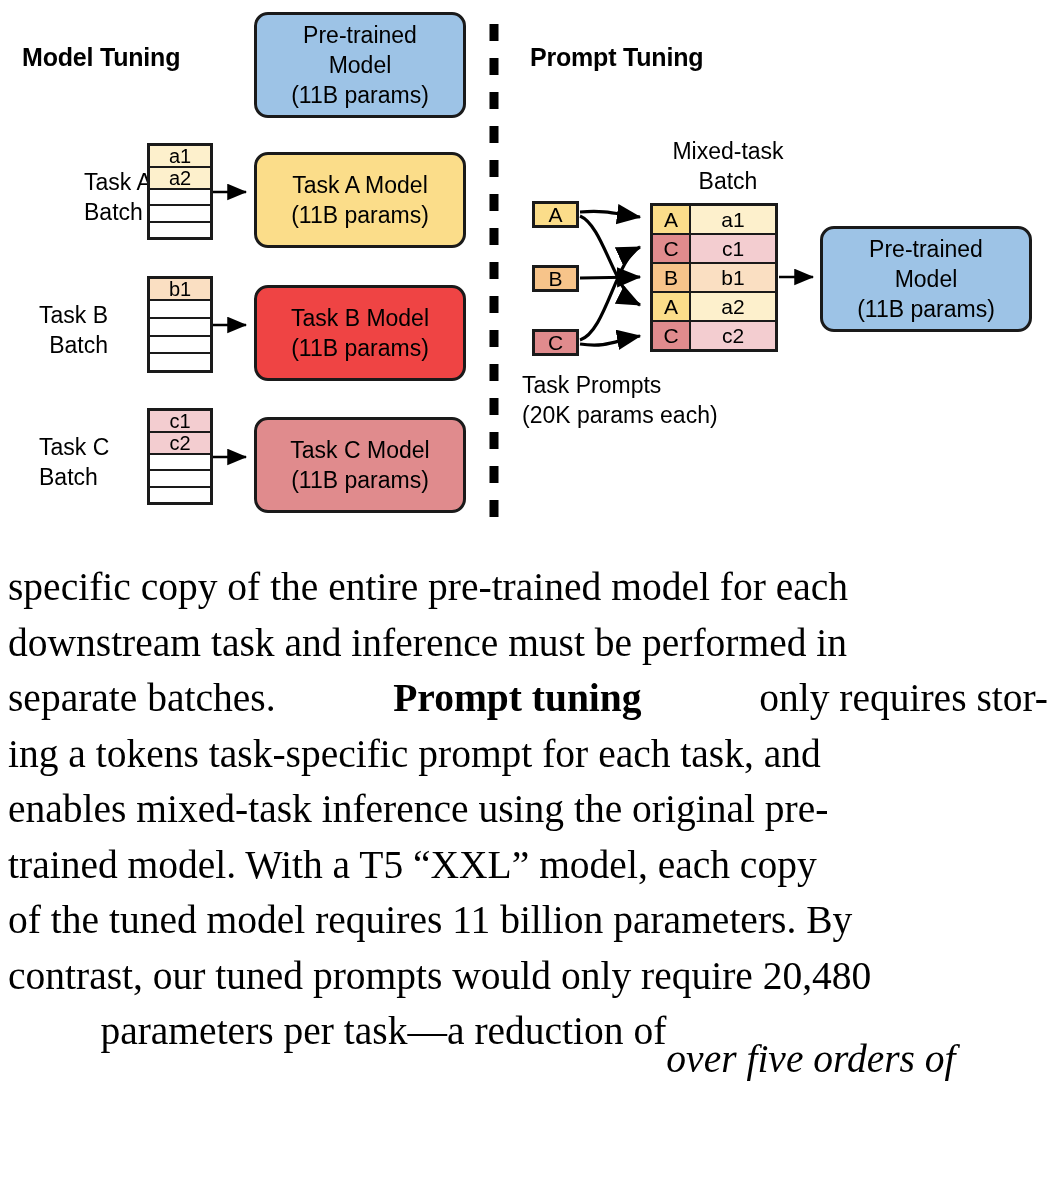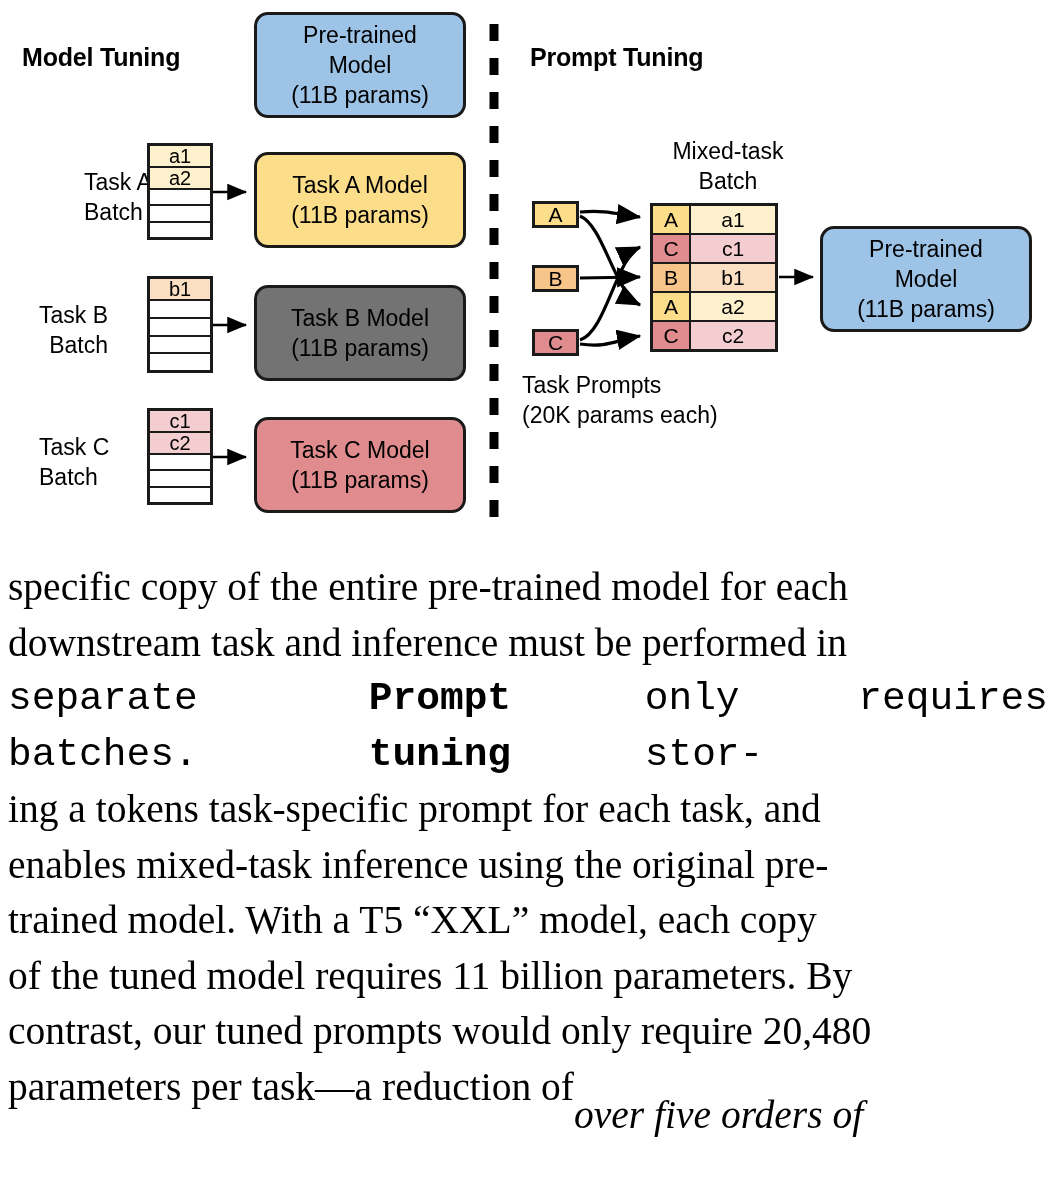--- a/index.html
+++ b/index.html
@@ -188,21 +188,21 @@
   </div>
 
   <div class="abs batch-table" id="batch-b" style="left:147px; top:276px; width:66px; height:97px;">
       <div class="batch-row" style="background: rgb(250, 223, 194);">b1</div>
       <div class="batch-row" style="background: rgb(255, 255, 255);"></div>
       <div class="batch-row" style="background: rgb(255, 255, 255);"></div>
       <div class="batch-row" style="background: rgb(255, 255, 255);"></div>
       <div class="batch-row" style="background: rgb(255, 255, 255);"></div>
     </div>
 
-  <div class="abs model-box" style="left:254px; top:285px; width:212px; height:96px; background:#737373;">
+  <div class="abs model-box" style="left:254px; top:285px; width:212px; height:96px; background:#ef4444;">
     <span class="mline">Task B Model</span>
     <span class="mline">(11B params)</span>
   </div>
 
   <div class="abs plain-label" style="left:39px; top:432px;">
     <div>Task C</div>
     <div>Batch</div>
   </div>
 
   <div class="abs batch-table" id="batch-c" style="left:147px; top:408px; width:66px; height:97px;">
@@ -286,27 +286,27 @@
 
     <path d="M580,344 C608,348 616,340 640,336" fill="none" stroke="#000" stroke-width="3.2" marker-end="url(#ah)"></path>
 
     <line x1="779" y1="277" x2="813" y2="277" stroke="#000" stroke-width="2.6" marker-end="url(#ah)"></line>
   </svg>
 </div>
 
 <div id="caption">
   <div style="display:block;">specific copy of the entire pre-trained model for each</div>
   <div style="display:block;">downstream task and inference must be performed in</div>
-  <div style="display:flex; justify-content:space-between;font-family:Liberation Mono, monospace;">
+  <div style="display:flex; justify-content:space-between;">
     <span>separate batches.</span>
     <b>Prompt tuning</b>
     <span>only requires stor-</span>
   </div>
   <div style="display:block;">ing a tokens task-specific prompt for each task, and</div>
   <div style="display:block;">enables mixed-task inference using the original pre-</div>
   <div style="display:block;">trained model.  With a T5 “XXL” model, each copy</div>
   <div style="display:block;">of the tuned model requires 11 billion parameters. By</div>
   <div style="display:block;">contrast, our tuned prompts would only require 20,480</div>
-  <div style="display:flex; justify-content:flex-start;">
+  <div style="display:flex; justify-content:center;">
     <span>parameters per task—a reduction of</span>
     <i>over five orders of</i>
   </div>
 </div>
 
 </body></html>

